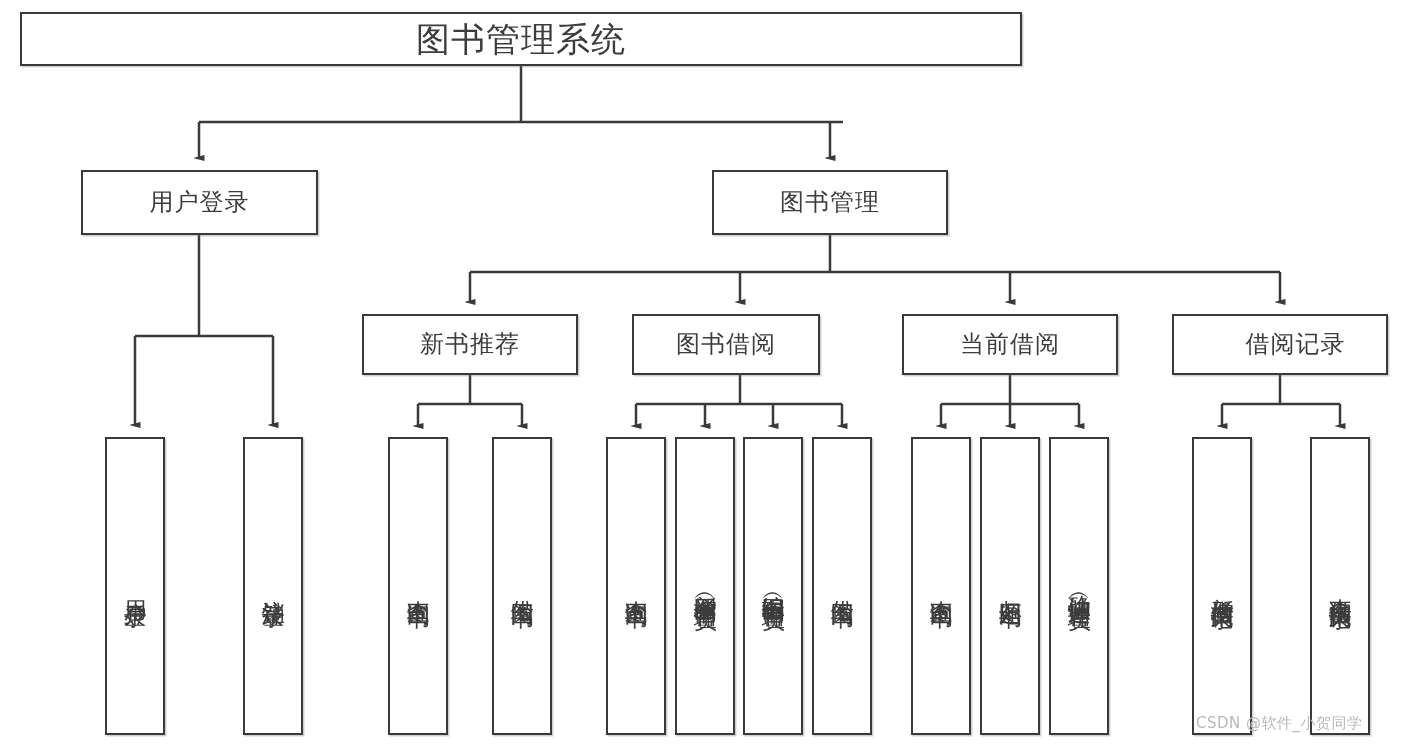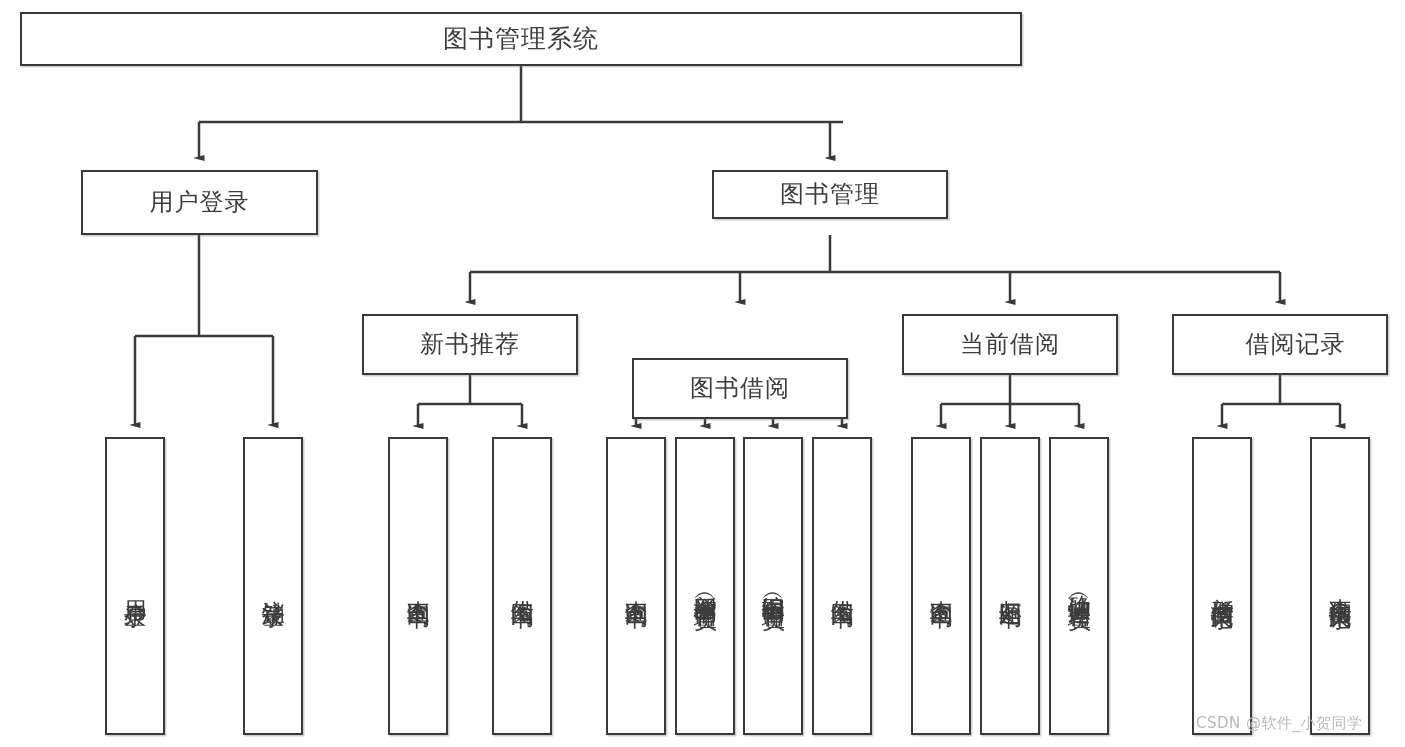--- a/index.html
+++ b/index.html
@@ -42,21 +42,21 @@
     text-align: center;
     line-height: 1.18;
     white-space: nowrap;
   }
   
   .node.horiz .label {
     font-size: 24px;
     letter-spacing: 1px;
   }
   .node.root .label {
-    font-size: 25px;
+    font-size: 34px;
   }
   
   .node.vert {
     align-items: center;
     justify-content: center;
   }
   .node.vert .label {
     writing-mode: vertical-rl;
     text-orientation: upright;
     font-size: 23px;
@@ -127,28 +127,28 @@
     </g>
   </svg>
 
   <div class="node horiz root" style="left:20px; top:12px; width:1002px; height:54px;">
     <span class="label">图书管理系统</span>
   </div>
 
   <div class="node horiz" style="left:81px; top:170px; width:237px; height:65px;">
     <span class="label">用户登录</span>
   </div>
-  <div class="node horiz" style="left:712px; top:170px; width:236px; height:49px;">
+  <div class="node horiz" style="left:712px; top:170px; width:236px; height:65px;">
     <span class="label">图书管理</span>
   </div>
 
   <div class="node horiz" style="left:362px; top:314px; width:216px; height:61px;">
     <span class="label">新书推荐</span>
   </div>
-  <div class="node horiz" style="left:632px; top:314px; width:216px; height:61px;margin-top:44px;">
+  <div class="node horiz" style="left:632px; top:314px; width:188px; height:61px;">
     <span class="label">图书借阅</span>
   </div>
   <div class="node horiz" style="left:902px; top:314px; width:216px; height:61px;">
     <span class="label">当前借阅</span>
   </div>
   <div class="node horiz" style="left:1172px; top:314px; width:216px; height:61px;padding-left:31px;">
     <span class="label">借阅记录</span>
   </div>
 
   <div class="node vert" style="left:105px; top:437px; width:60px; height:298px;">

